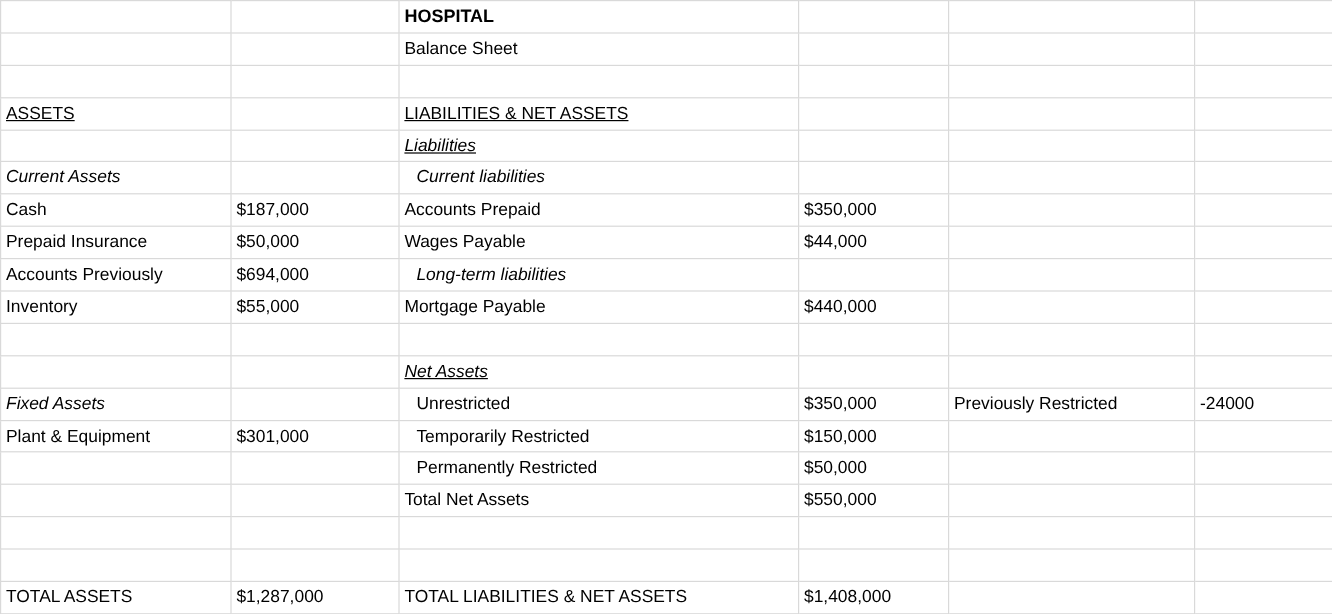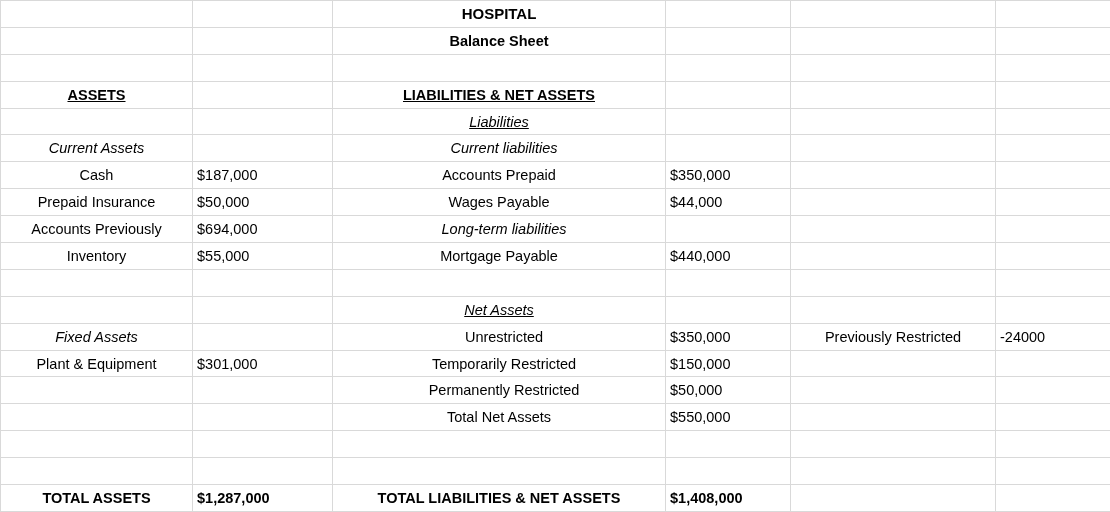--- a/index.html
+++ b/index.html
@@ -34,25 +34,25 @@
     overflow: hidden;
   }
   
   col.c0 { width: 192px; }
   col.c1 { width: 140px; }
   col.c2 { width: 333px; }
   col.c3 { width: 125px; }
   col.c4 { width: 205px; }
   col.c5 { width: 115px; }
 
-  .center { text-align: center; }
+  .center { }
   .right  { }
-  .left   { text-align: center; }
-
-  .bold   { font-weight: bold; }
+  .left   { text-align: left; }
+
+  .bold   { font-weight: normal; }
   .ital   { font-style: italic; font-weight: normal; }
   .under  { text-decoration: underline; }
 
   .indent1 { padding-left: 14px !important; }
   .indent2 { padding-left: 22px !important; }
 
   .title { font-weight: bold; font-size: 15px; }
 
   
   .blank { }

